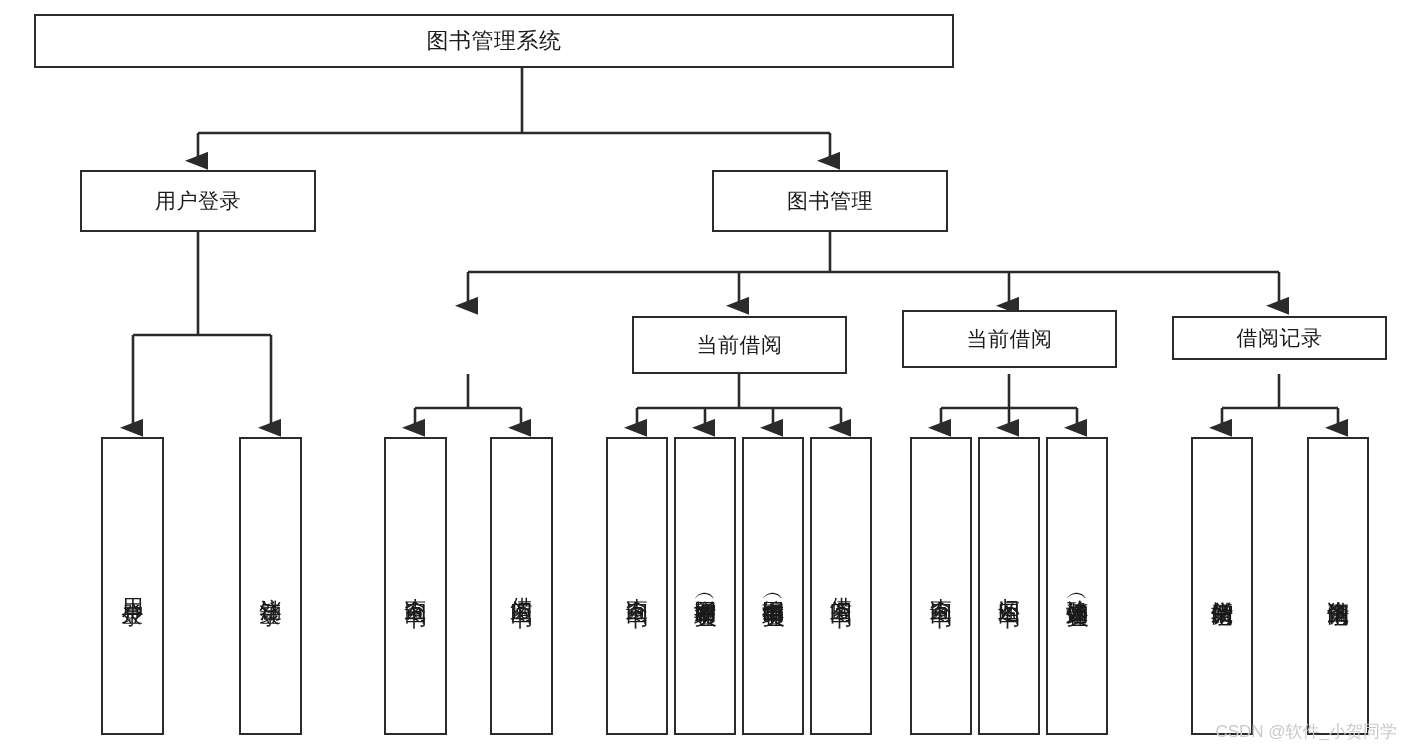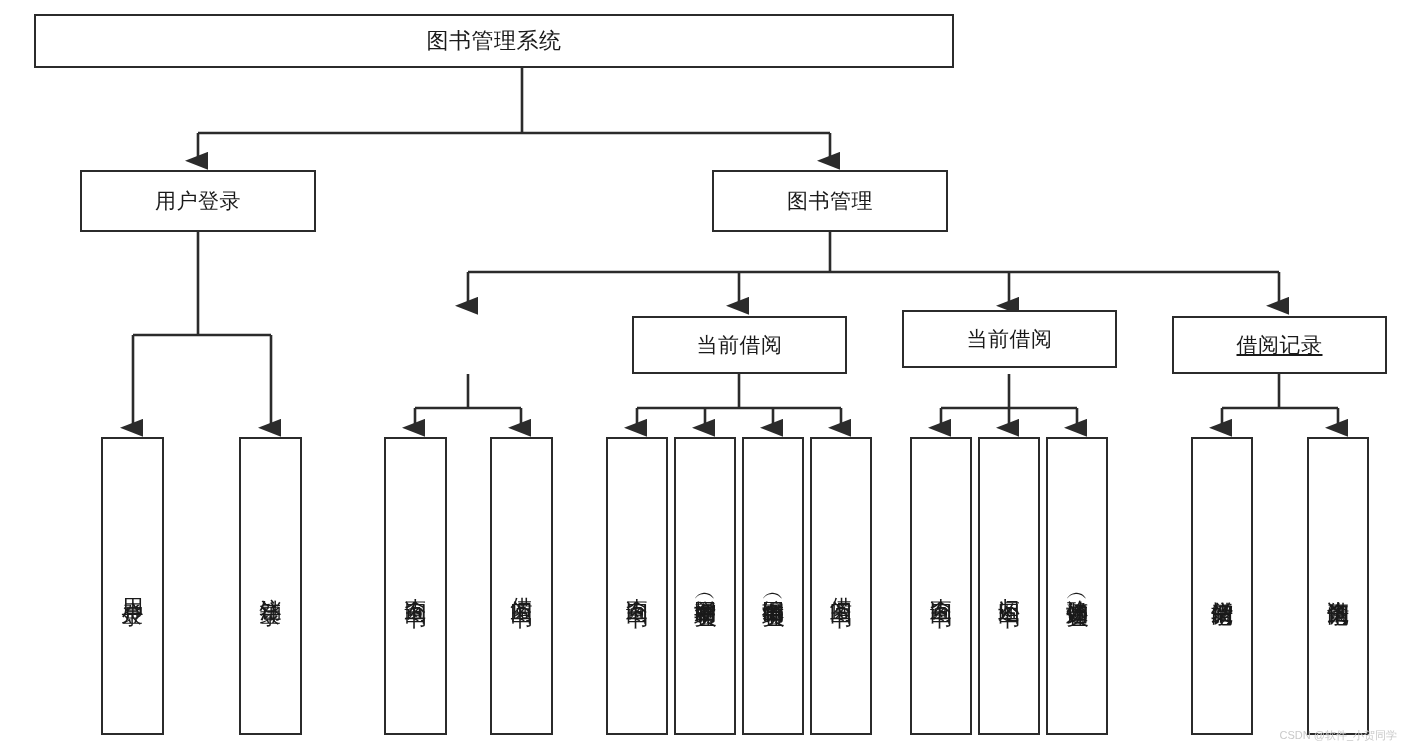--- a/index.html
+++ b/index.html
@@ -68,21 +68,21 @@
     max-height: 100%;
   }
   .node.v.tight .label {
     letter-spacing: 1px;
     line-height: 1.2;
   }
   .watermark {
     position: absolute;
     right: 8px;
     bottom: 4px;
-    font-size: 11px;
+    font-size: 17px;
     color: #c9c9c9;
     white-space: nowrap;
     z-index: 3;
     font-family: "Liberation Sans", "DejaVu Sans", sans-serif;
     text-align: center;
   }
 </style>
 </head>
 <body>
 
@@ -148,21 +148,21 @@
   <div class="node h" style="left:712px; top:170px; width:236px; height:62px;align-items:center;">
     <span class="label">图书管理</span>
   </div>
 
   <div class="node h" style="left:632px; top:316px; width:215px; height:58px;">
     <span class="label">当前借阅</span>
   </div>
   <div class="node h" style="left:902px; top:310px; width:215px; height:58px;">
     <span class="label">当前借阅</span>
   </div>
-  <div class="node h" style="left:1172px; top:316px; width:215px; height:58px;text-decoration:underline;">
+  <div class="node h" style="left:1172px; top:316px; width:215px; height:44px;">
     <span class="label">借阅记录</span>
   </div>
 
   <div class="node v" style="left:101px; top:437px; width:63px; height:298px;">
     <span class="label">用户登录</span>
   </div>
   <div class="node v" style="left:239px; top:437px; width:63px; height:298px;">
     <span class="label">注销登录</span>
   </div>
 

